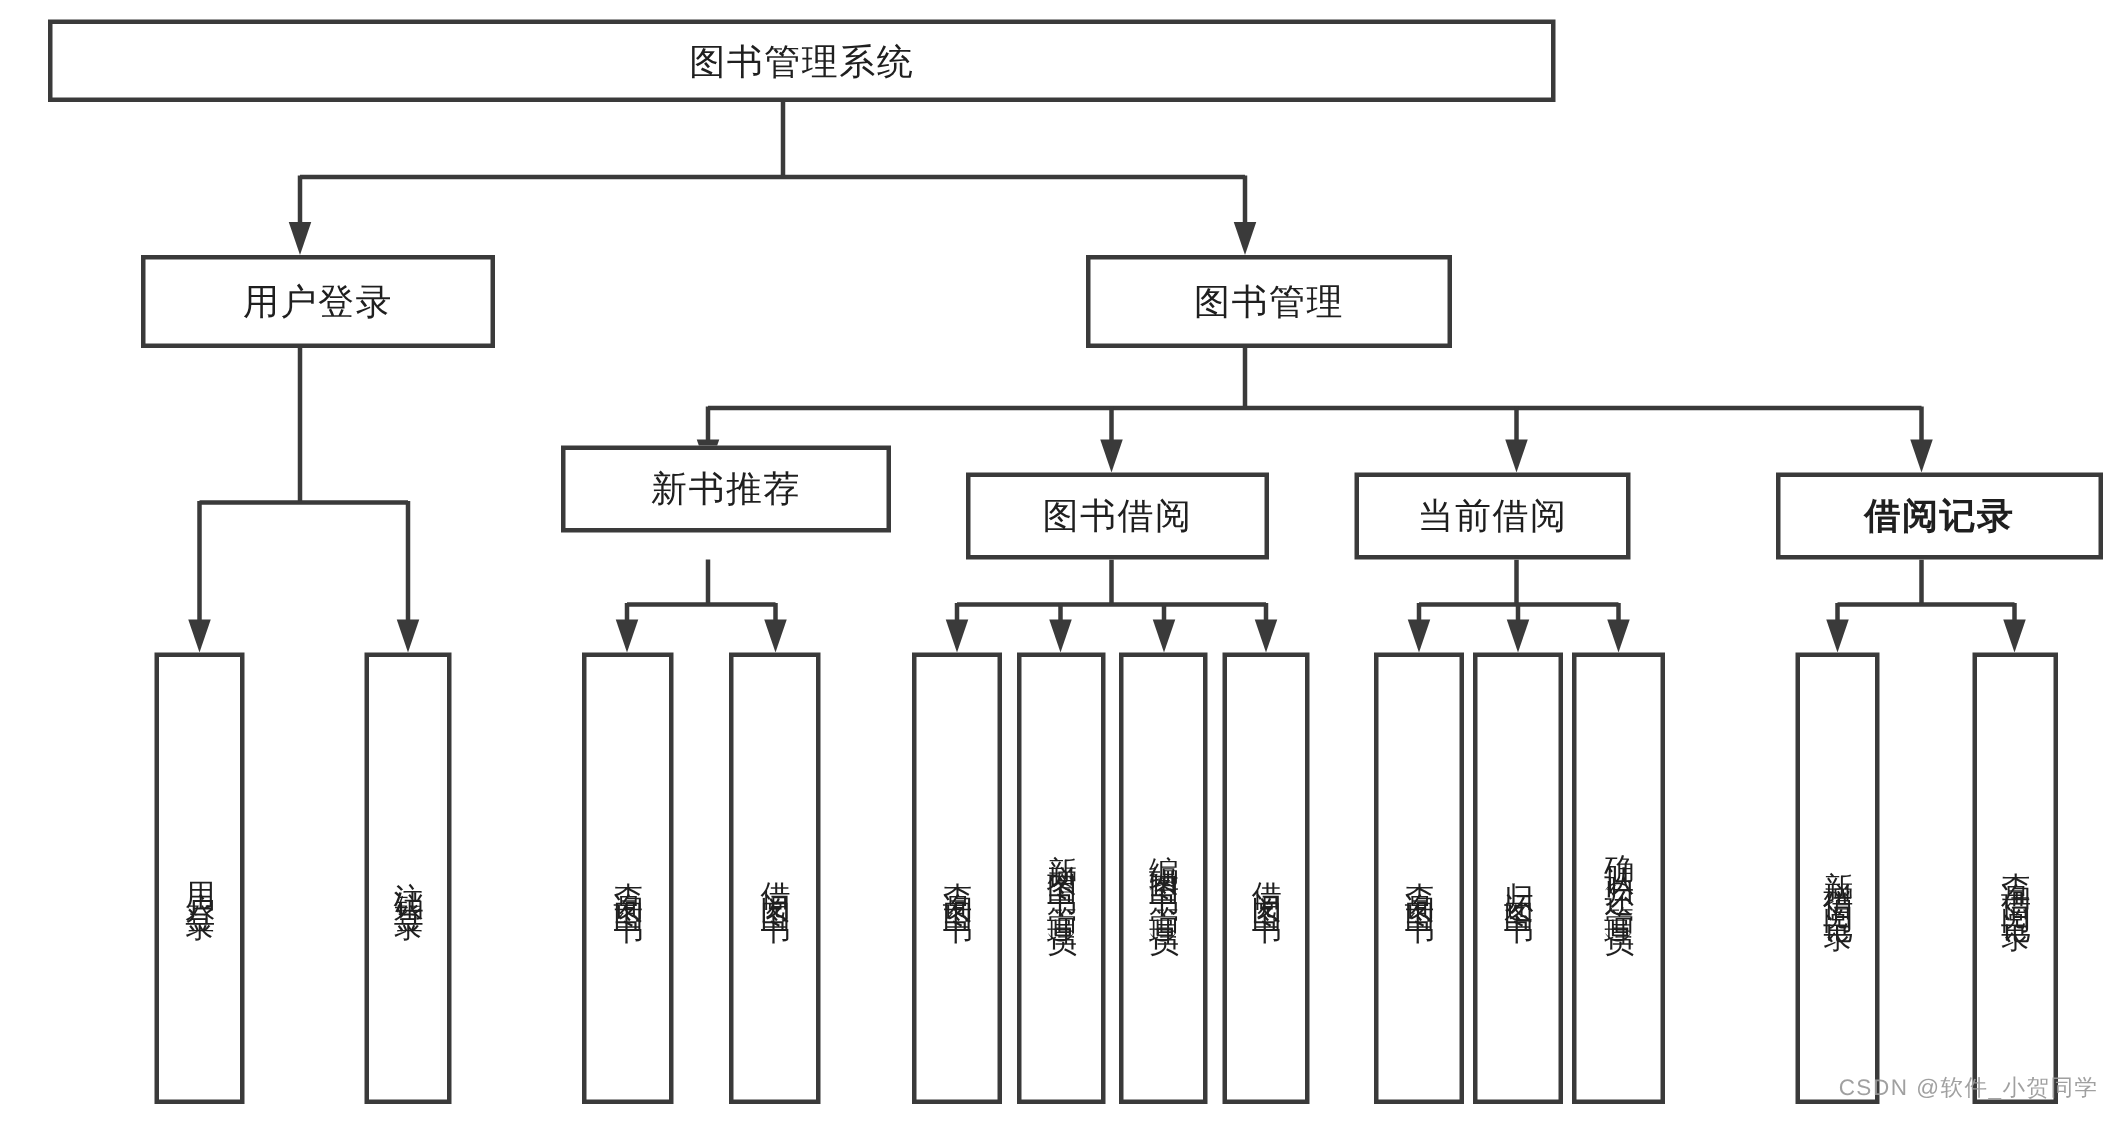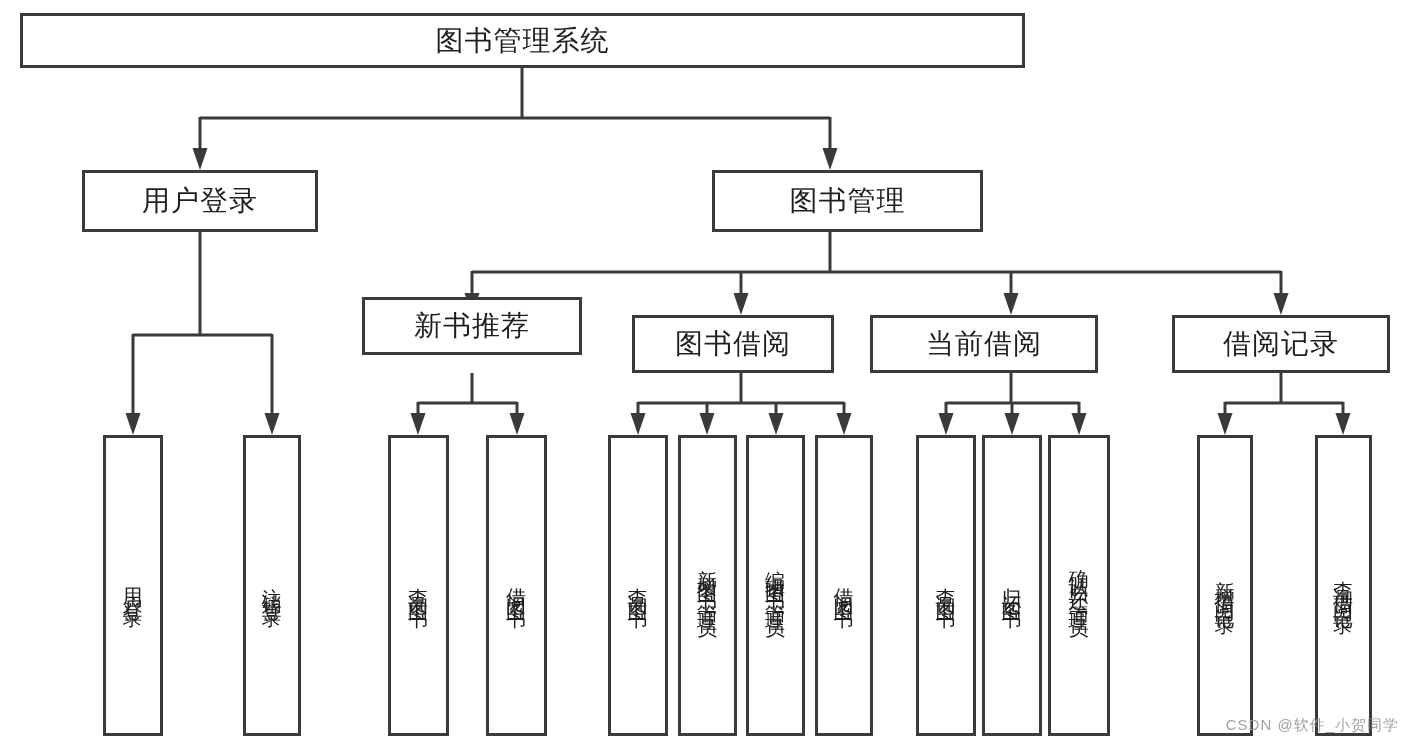--- a/index.html
+++ b/index.html
@@ -36,23 +36,24 @@
     stroke:none;
   }
   .node{
     position:absolute;
     border:3px solid var(--line);
     background:#fff;
     display:flex;
     align-items:center;
     justify-content:center;
     color:var(--text);
-    font-size:28px;
+    font-size:24px;
     letter-spacing:1px;
     z-index:2;
+    margin-left:12px;
   }
   .leaf{
     position:absolute;
     top:435px;
     height:301px;
     border:3px solid var(--line);
     background:#fff;
     display:flex;
     align-items:center;
     justify-content:center;
@@ -142,26 +143,26 @@
     <line x1="1225" y1="403" x2="1343" y2="403"></line>
     <line x1="1225" y1="402" x2="1225" y2="418"></line>
     <polygon points="1217.5,413 1232.5,413 1225,435"></polygon>
     <line x1="1343" y1="402" x2="1343" y2="418"></line>
     <polygon points="1335.5,413 1350.5,413 1343,435"></polygon>
   </svg>
 
   <div class="node" style="left:20px;top:13px;width:1005px;height:55px;">图书管理系统</div>
 
   <div class="node" style="left:82px;top:170px;width:236px;height:62px;">用户登录</div>
-  <div class="node" style="left:712px;top:170px;width:271px;height:62px;">图书管理</div>
+  <div class="node" style="left:712px;top:170px;width:244px;height:62px;">图书管理</div>
 
   <div class="node" style="left:362px;top:297px;width:220px;height:58px;">新书推荐</div>
   <div class="node" style="left:632px;top:315px;width:202px;height:58px;">图书借阅</div>
-  <div class="node" style="left:870px;top:315px;width:228px;height:58px;">当前借阅</div>
-  <div class="node" style="left:1172px;top:315px;width:218px;height:58px;">借阅记录</div>
+  <div class="node" style="left:891px;top:315px;width:184px;height:58px;">当前借阅</div>
+  <div class="node" style="left:1172px;top:315px;width:218px;height:58px;font-weight:bold;">借阅记录</div>
 
   <div class="leaf" style="left:103px;width:60px;">
     <span class="vtext">用户登录</span>
   </div>
   <div class="leaf" style="left:243px;width:58px;">
     <span class="vtext">注销登录</span>
   </div>
 
   <div class="leaf" style="left:388px;width:61px;">
     <span class="vtext">查询图书</span>

